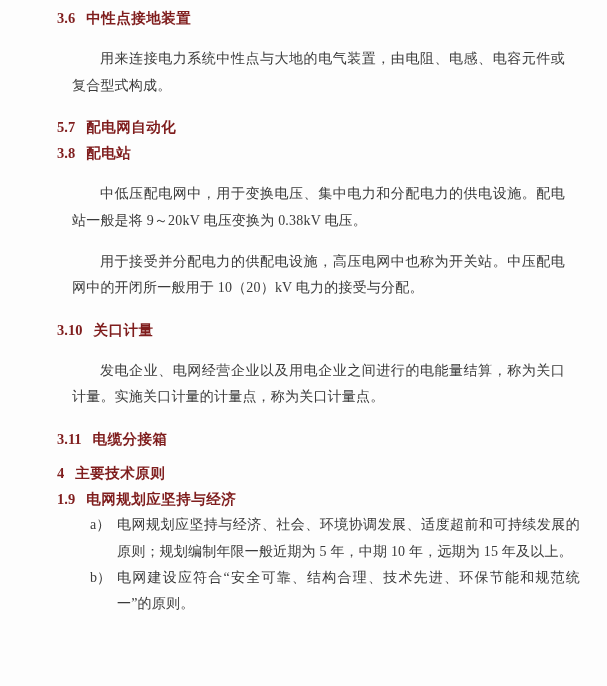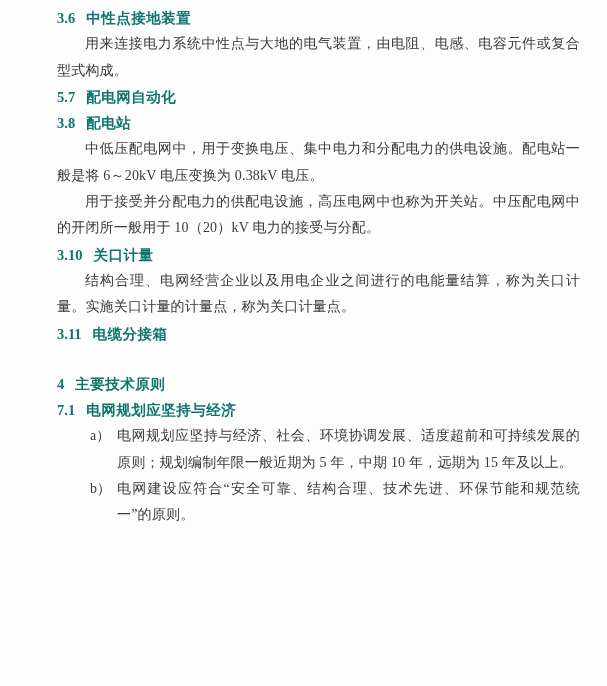--- a/index.html
+++ b/index.html
@@ -14,32 +14,32 @@
     box-sizing: border-box;
     width: 607px;
     height: 686px;
     padding: 5px 27px 8px 57px;
     color: #3a3a3a;
     font-size: 14px;
     line-height: 26.3px;
   }
   .heading1, .heading2 {
     font-weight: bold;
-    color: #0f766e;
+    color: #7f1d1d;
     font-size: 14.5px;
     letter-spacing: 0.5px;
   }
   .heading1 .num, .heading2 .num {
     display: inline-block;
     margin-right: 11px;
     letter-spacing: 0;
   }
-  .heading1.spaced { margin-top: 24px; }
+  .heading1.spaced { margin-top: 8px; }
   p.para {
-    margin: 0;
+    margin: 15px;
     text-indent: 2em;
     text-align: justify;
     letter-spacing: 0.2px;
   }
   .list-item {
     display: flex;
     margin-left: 33px;
   }
   .list-item .marker {
     flex: 0 0 27px;
@@ -60,39 +60,39 @@
   </div>
   <p class="para">用来连接电力系统中性点与大地的电气装置，由电阻、电感、电容元件或复合型式构成。</p>
 
   <div class="heading2">
     <span class="num">5.7</span><span>配电网自动化</span>
   </div>
 
   <div class="heading2">
     <span class="num">3.8</span><span>配电站</span>
   </div>
-  <p class="para">中低压配电网中，用于变换电压、集中电力和分配电力的供电设施。配电站一般是将 6～20kV 电压变换为 0.38kV 电压。</p>
+  <p class="para">中低压配电网中，用于变换电压、集中电力和分配电力的供电设施。配电站一般是将 9～20kV 电压变换为 0.38kV 电压。</p>
 
   <p class="para">用于接受并分配电力的供配电设施，高压电网中也称为开关站。中压配电网中的开闭所一般用于 10（20）kV 电力的接受与分配。</p>
 
   <div class="heading2">
     <span class="num">3.10</span><span>关口计量</span>
   </div>
-  <p class="para">结构合理、电网经营企业以及用电企业之间进行的电能量结算，称为关口计量。实施关口计量的计量点，称为关口计量点。</p>
+  <p class="para">发电企业、电网经营企业以及用电企业之间进行的电能量结算，称为关口计量。实施关口计量的计量点，称为关口计量点。</p>
 
   <div class="heading2">
     <span class="num">3.11</span><span>电缆分接箱</span>
   </div>
 
   <div class="heading1 spaced">
     <span class="num">4</span><span>主要技术原则</span>
   </div>
 
   <div class="heading2">
-    <span class="num">7.1</span><span>电网规划应坚持与经济</span>
+    <span class="num">1.9</span><span>电网规划应坚持与经济</span>
   </div>
 
   <div class="list-item">
     <span class="marker">a）</span>
     <span class="li-text">电网规划应坚持与经济、社会、环境协调发展、适度超前和可持续发展的原则；规划编制年限一般近期为 5 年，中期 10 年，远期为 15 年及以上。</span>
   </div>
   <div class="list-item">
     <span class="marker">b）</span>
     <span class="li-text">电网建设应符合“安全可靠、结构合理、技术先进、环保节能和规范统一”的原则。</span>
   </div>

